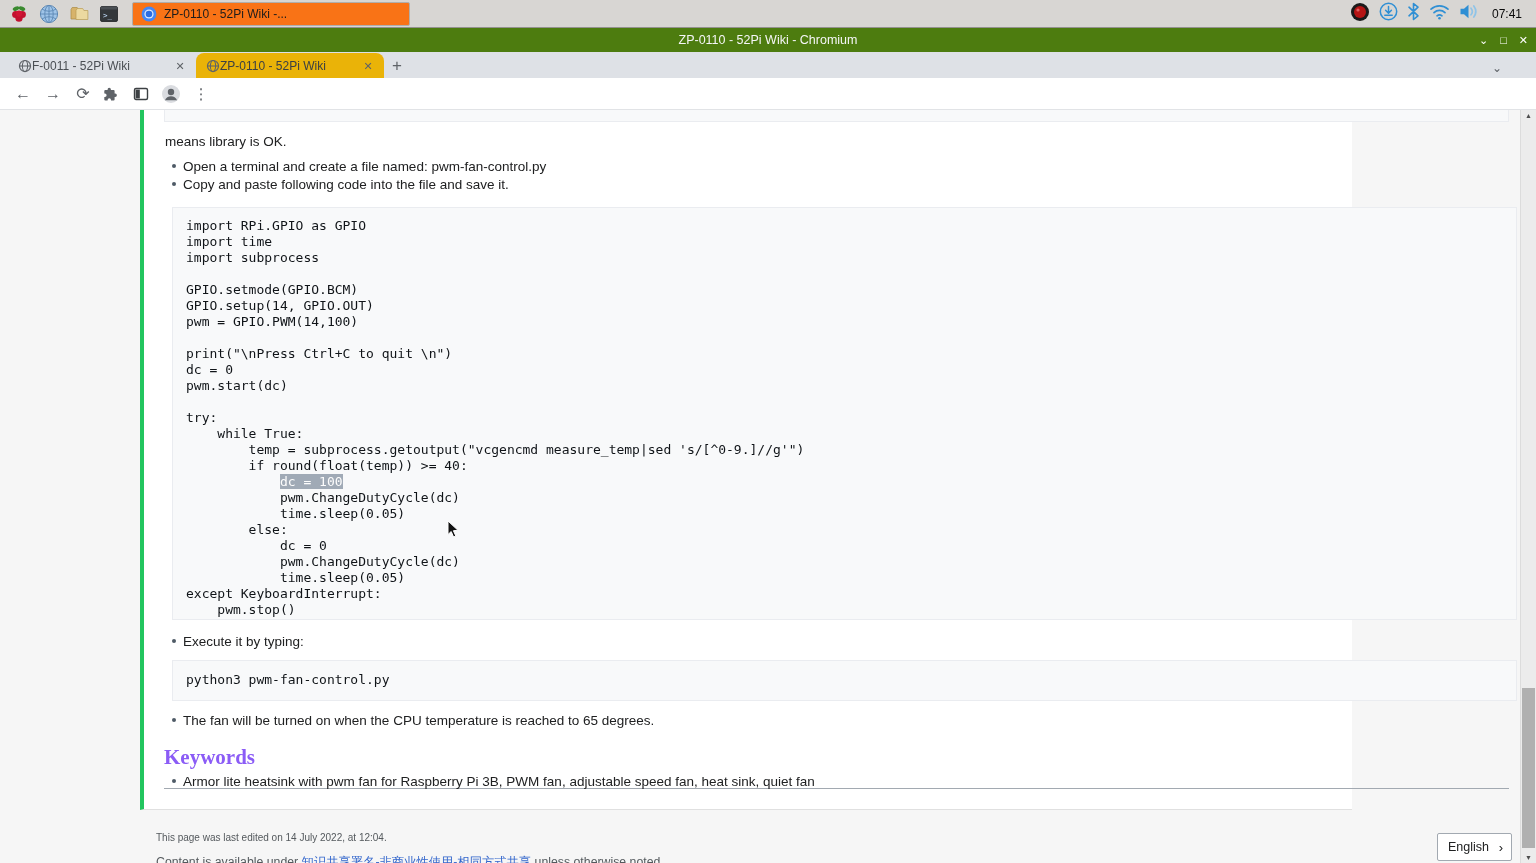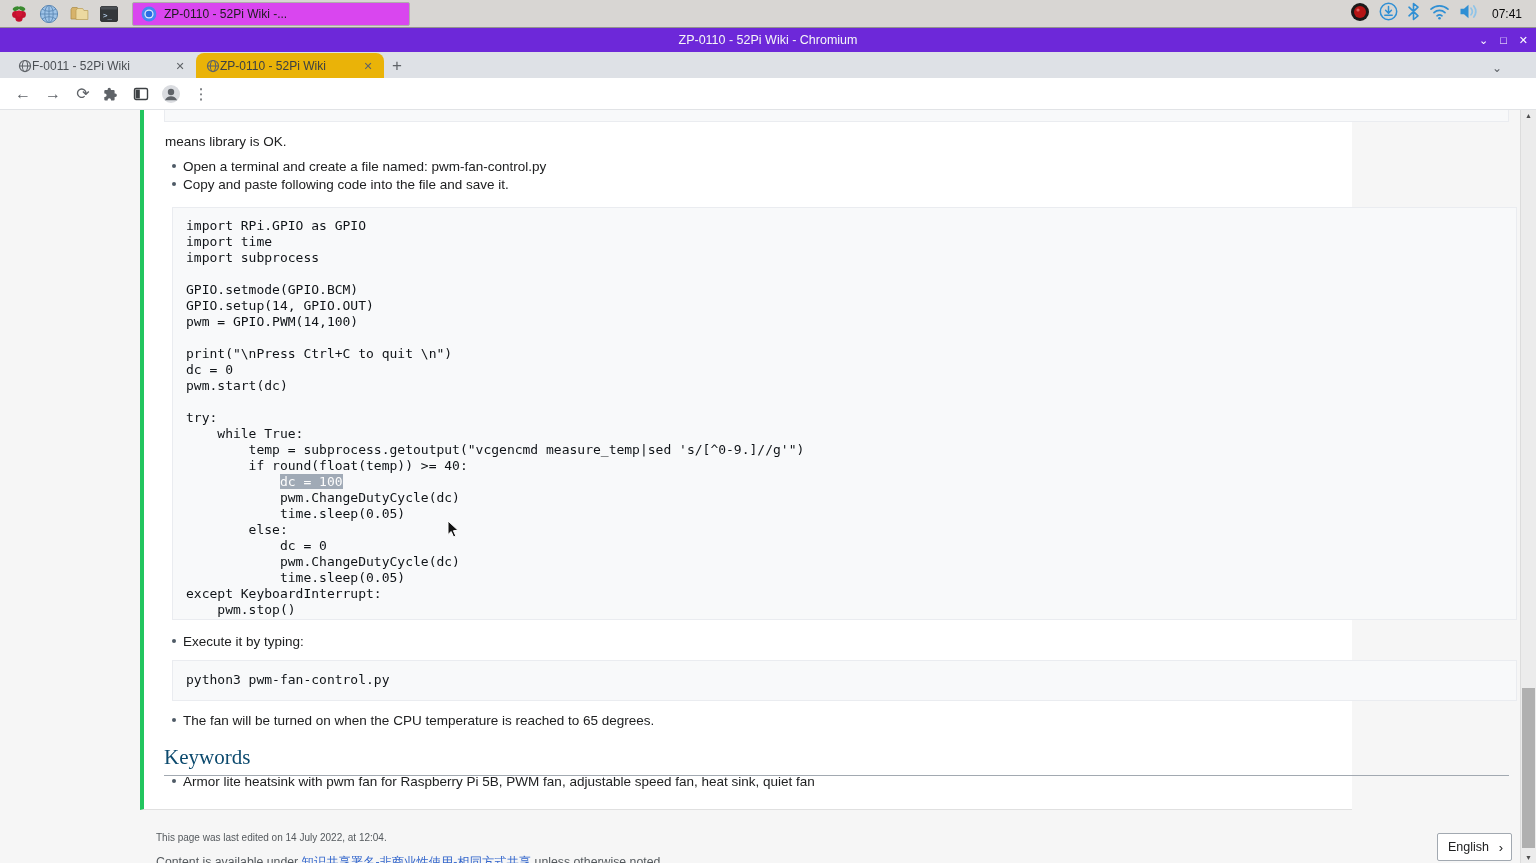--- a/index.html
+++ b/index.html
@@ -5,28 +5,28 @@
   * { margin:0; padding:0; box-sizing:border-box; }
   html,body { width:1536px; height:863px; overflow:hidden; }
   body { font-family:"Liberation Sans", sans-serif; background:#fff; position:relative; }
 
   
   .taskbar { position:absolute; left:0; top:0; width:1536px; height:28px;
     background:#d8d6d3; border-bottom:1px solid #94928f;
     display:flex; align-items:center; padding:0 6px; gap:4px; }
   .task-icon { width:26px; height:24px; display:flex; align-items:center; justify-content:center; }
   .win-button { height:24px; margin-left:6px; width:278px; display:flex; align-items:center; gap:7px;
-    background:#d946ef; border:1px solid #b0aeab; border-radius:2px; padding:0 8px;
+    background:#f97316; border:1px solid #b0aeab; border-radius:2px; padding:0 8px;
     font-size:12px; color:#1c1c1c; white-space:nowrap; overflow:hidden; }
   .tb-spacer { flex:1; }
   .tray { display:flex; align-items:center; gap:9px; padding-right:8px; }
   .clock { font-size:12px; color:#0a0a0a; margin-left:4px; }
 
   
-  .titlebar { position:absolute; left:0; top:28px; width:1536px; height:24px; background:#6d28d9;
+  .titlebar { position:absolute; left:0; top:28px; width:1536px; height:24px; background:#4d7c0f;
     display:flex; align-items:center; justify-content:center; }
   .titlebar .wtitle { font-size:12.5px; color:#f5f6f7; }
   .win-controls { position:absolute; right:8px; top:0; height:24px; display:flex; align-items:center; gap:12px;
     color:#ffffff; font-size:11px; }
   .win-controls span { cursor:default; }
 
   
   .tabstrip { position:absolute; left:0; top:52px; width:1536px; height:26px; background:#dee1e6;
     display:flex; align-items:flex-end; padding-left:8px; }
   .tab { width:188px; height:25px; display:flex; align-items:center; padding:0 8px 0 10px;
@@ -66,22 +66,22 @@
   .li-exec { left:28px; top:524px; }
   .li-fan  { left:28px; top:603px; }
   .li-kw   { left:28px; top:664px; }
   pre.codeblock { position:absolute; left:28px; width:1345px; background:#f8f9fa; border:1px solid #eaecf0;
     font-family:"DejaVu Sans Mono", monospace; font-size:13px; line-height:16px; color:#101418;
     white-space:pre; overflow:hidden; }
   .code-main { top:97px; height:413px; padding:10px 13px; }
   .code-run  { top:550px; height:41px; padding:11px 13px; }
   .sel { background:#a0aab6; color:#fdfdfd; }
   h2.kw-head { position:absolute; left:20px; top:635px; width:1345px;
-    font-family:"Liberation Serif", serif; font-weight:normal; font-size:21px; color:#0c4a6e;
-    padding-bottom:5px; border-bottom:1px solid #a2a9b1; }
+    font-family:"Liberation Serif", serif; font-weight:bold; font-size:21px; color:#8b5cf6;
+    padding-bottom:18px; border-bottom:1px solid #a2a9b1; }
 
   
   .footer-line1 { position:absolute; left:156px; top:722px; font-size:10px; color:#54595d; }
   .footer-line2 { position:absolute; left:156px; top:744px; font-size:12.3px; color:#54595d; }
   .footer-line2 a { color:#3366cc; text-decoration:none; }
   .lang-btn { position:absolute; left:1437px; top:723px; width:75px; height:28px; background:#fff;
     border:1px solid #a2a9b1; border-radius:2px; display:flex; align-items:center; justify-content:space-between;
     padding:0 8px 0 10px; font-size:12.5px; color:#202122; }
   .lang-btn .chev { color:#202122; font-size:13px; }
 
@@ -265,21 +265,21 @@
 except KeyboardInterrupt:
     pwm.stop()
     GPIO.cleanup()
     print("Ctrl + C pressed -- Ending program")</span></pre>
 
     <div class="wli li-exec">Execute it by typing:</div>
     <pre class="codeblock code-run">python3 pwm-fan-control.py</pre>
     <div class="wli li-fan">The fan will be turned on when the CPU temperature is reached to 65 degrees.</div>
 
     <h2 class="kw-head">Keywords</h2>
-    <div class="wli li-kw">Armor lite heatsink with pwm fan for Raspberry Pi 5B, PWM fan, adjustable speed fan, heat sink, quiet fan</div>
+    <div class="wli li-kw">Armor lite heatsink with pwm fan for Raspberry Pi 3B, PWM fan, adjustable speed fan, heat sink, quiet fan</div>
 
     <svg class="cursor" viewBox="0 0 12 18">
       <path d="M1 1 L1 14.5 L4.2 11.5 L6.6 17 L8.8 16 L6.4 10.7 L11 10.3 Z" fill="#111" stroke="#fff" stroke-width="1"></path>
     </svg>
   </div>
 
   <div class="footer-line1">This page was last edited on 14 July 2022, at 12:04.</div>
   <div class="footer-line2"><span>Content is available under </span><a href="#">知识共享署名-非商业性使用-相同方式共享</a><span> unless otherwise noted.</span></div>
 
   <div class="lang-btn">

